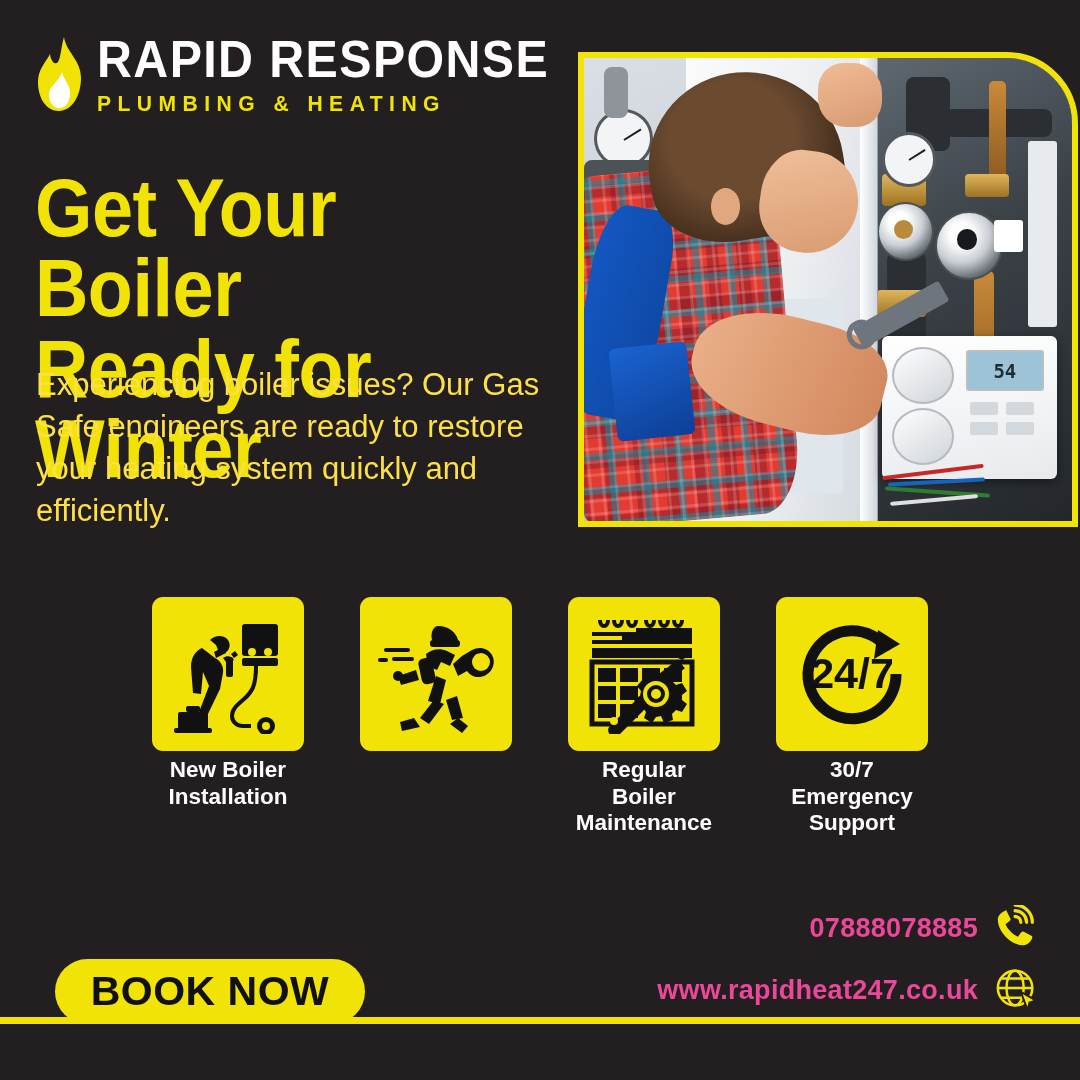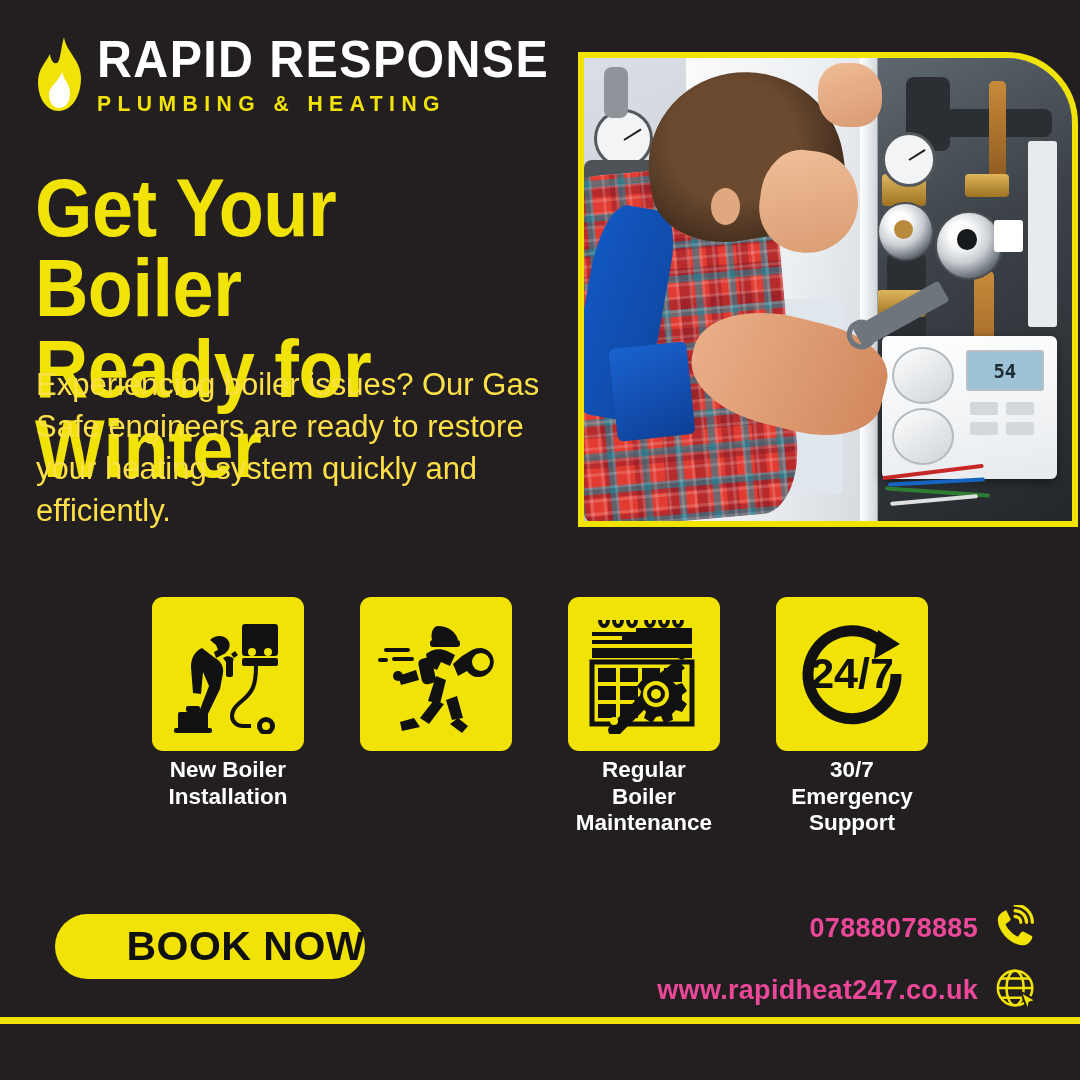--- a/index.html
+++ b/index.html
@@ -129,23 +129,23 @@
     line-height:1.18;text-align:center;white-space:pre-line;}
 
   
   .contact{position:absolute;right:40px;top:905px;display:flex;flex-direction:column;
     align-items:flex-end;gap:16px;}
   .contact-row{display:flex;align-items:center;gap:16px;}
   .contact-text{color:#ec4899;font-weight:700;font-size:27px;letter-spacing:.3px;}
   .contact-icon{width:46px;height:46px;flex:0 0 auto;}
 
   
-  .cta{position:absolute;left:55px;top:914px;width:310px;height:65px;
+  .cta{position:absolute;left:55px;top:959px;width:310px;height:65px;
     background:#f2e307;border-radius:34px;display:flex;align-items:center;
-    justify-content:flex-end;}
+    justify-content:center;}
   .cta-label{
     font-family:"Liberation Sans Narrow","Liberation Sans",sans-serif;
     font-weight:700;font-size:41px;color:#111111;letter-spacing:.5px;
   }
   .baseline{position:absolute;left:0;top:1017px;width:1080px;height:7px;background:#f2e307;}
 </style>
 </head>
 <body>
 
 <div class="stage">

